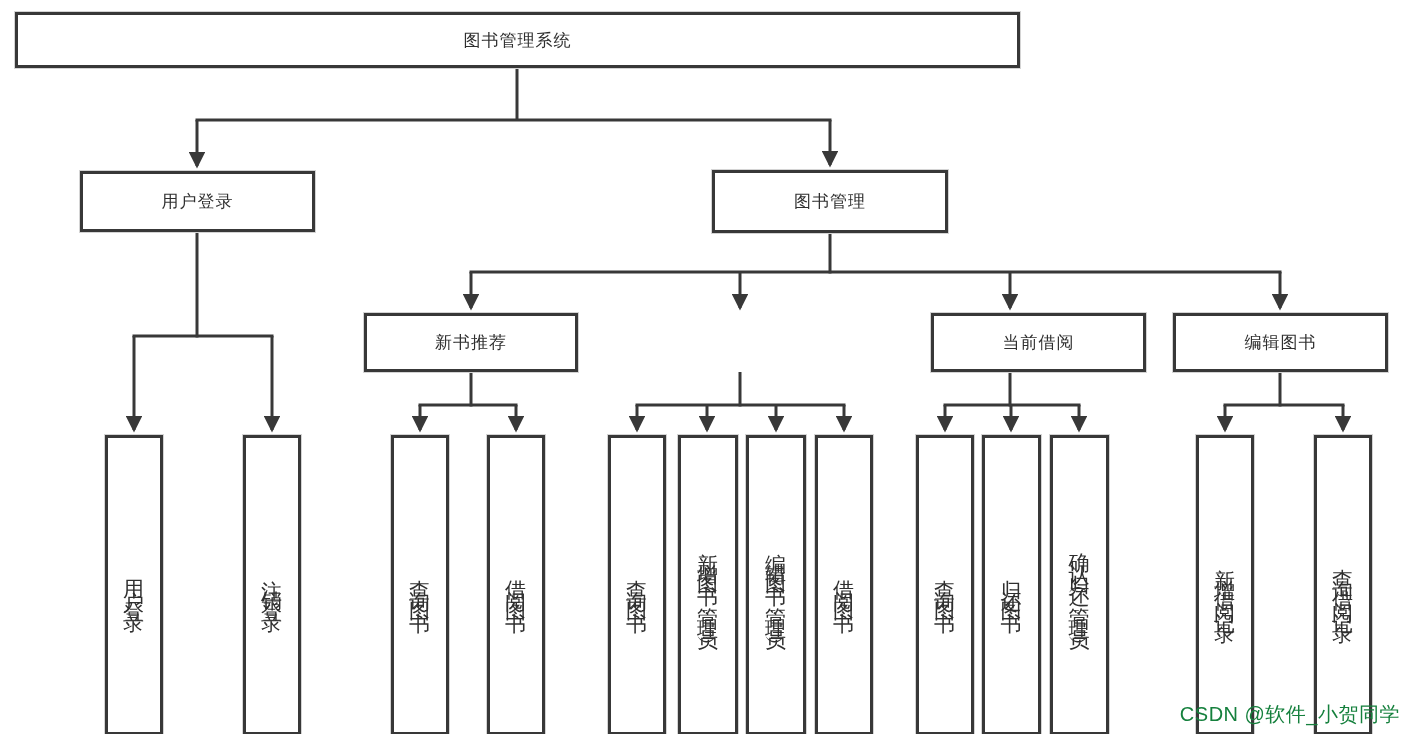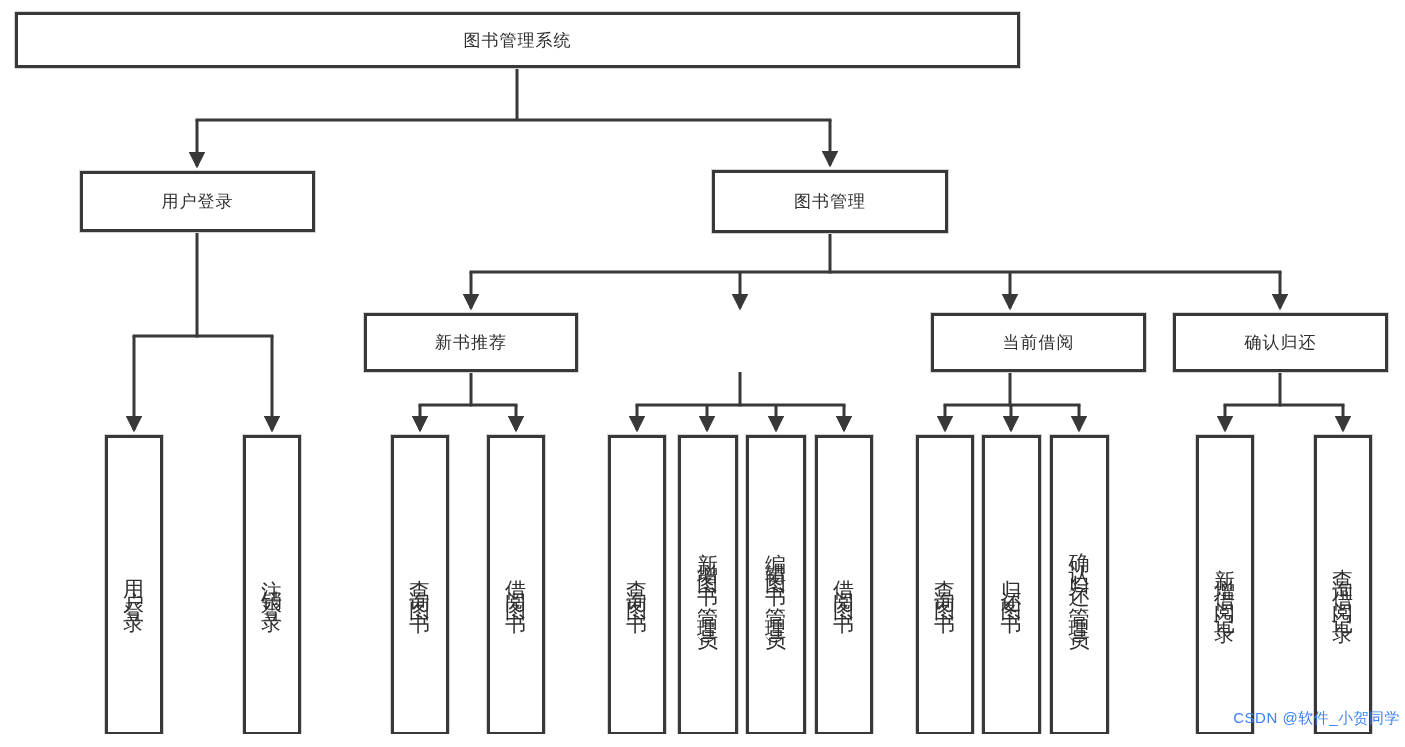--- a/index.html
+++ b/index.html
@@ -47,22 +47,22 @@
     letter-spacing: 11px;
     line-height: 1;
     color: #2f2f2f;
     overflow: hidden;
   }
   .watermark {
     position: absolute;
     right: 5px;
     bottom: 6px;
     z-index: 3;
-    font-size: 15px;
-    color: #3b82f6;
+    font-size: 20px;
+    color: #15803d;
     letter-spacing: 0.5px;
     white-space: nowrap;
   }
 </style>
 </head>
 <body>
 
 <div class="stage">
 
   <svg class="connectors" viewBox="0 0 1405 747" xmlns="http://www.w3.org/2000/svg">
@@ -115,21 +115,21 @@
     </g>
   </svg>
 
   <div class="hbox" style="left:15px;top:12px;width:1005px;height:56px">图书管理系统</div>
 
   <div class="hbox" style="left:80px;top:171px;width:235px;height:61px">用户登录</div>
   <div class="hbox" style="left:712px;top:170px;width:236px;height:63px">图书管理</div>
 
   <div class="hbox" style="left:364px;top:313px;width:214px;height:59px">新书推荐</div>
   <div class="hbox" style="left:931px;top:313px;width:215px;height:59px">当前借阅</div>
-  <div class="hbox" style="left:1173px;top:313px;width:215px;height:59px">确认归还</div>
+  <div class="hbox" style="left:1173px;top:313px;width:215px;height:59px">编辑图书</div>
 
   <div class="vbox" style="left:105px;top:435px;width:58px;height:300px">用户登录</div>
   <div class="vbox" style="left:243px;top:435px;width:58px;height:300px">注销登录</div>
 
   <div class="vbox" style="left:391px;top:435px;width:58px;height:300px">查询图书</div>
   <div class="vbox" style="left:487px;top:435px;width:58px;height:300px">借阅图书</div>
 
   <div class="vbox" style="left:608px;top:435px;width:58px;height:300px">查询图书</div>
   <div class="vbox" style="left:678px;top:435px;width:60px;height:300px">新增图书（管理员）</div>
   <div class="vbox" style="left:746px;top:435px;width:60px;height:300px">编辑图书（管理员）</div>

